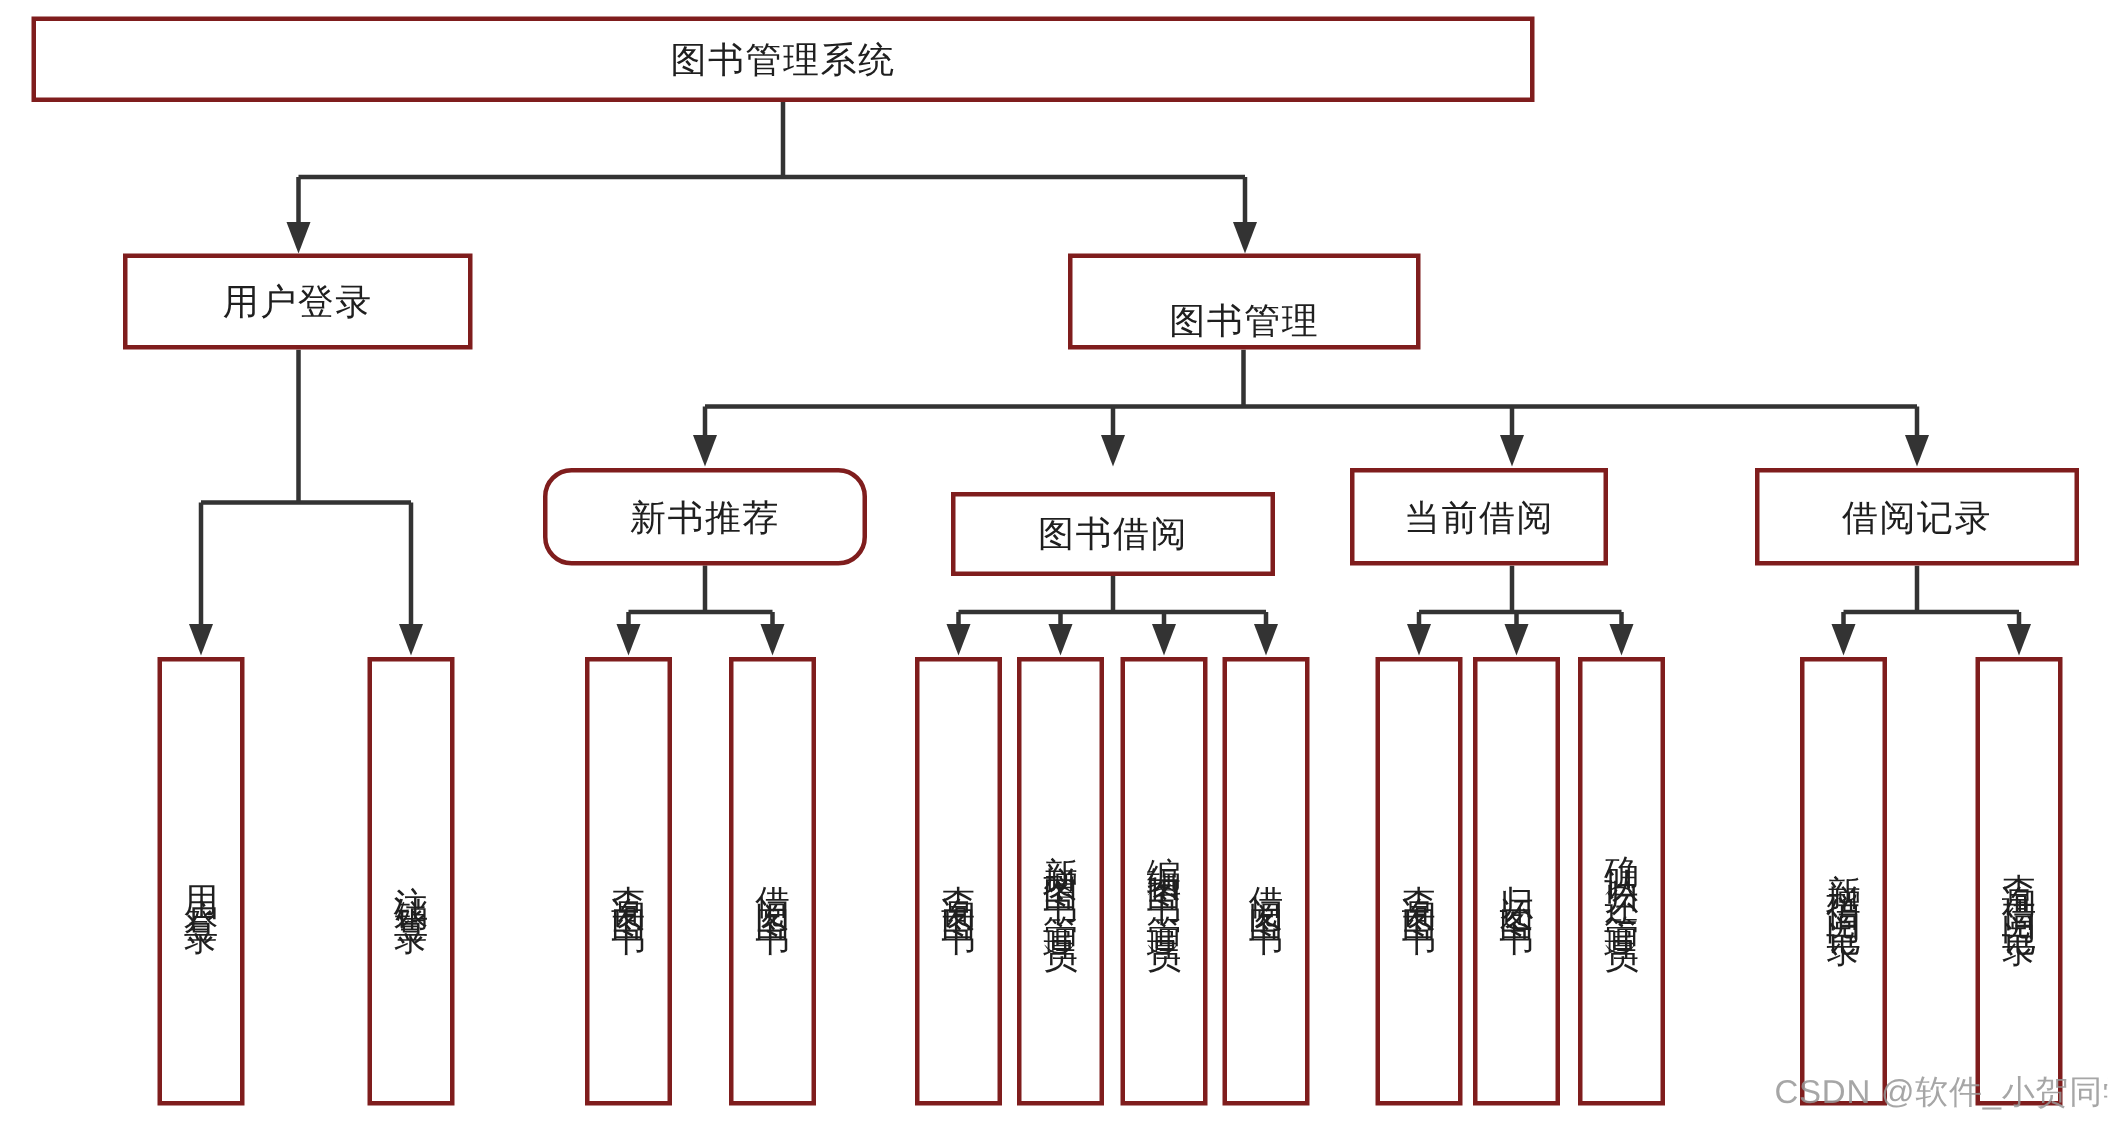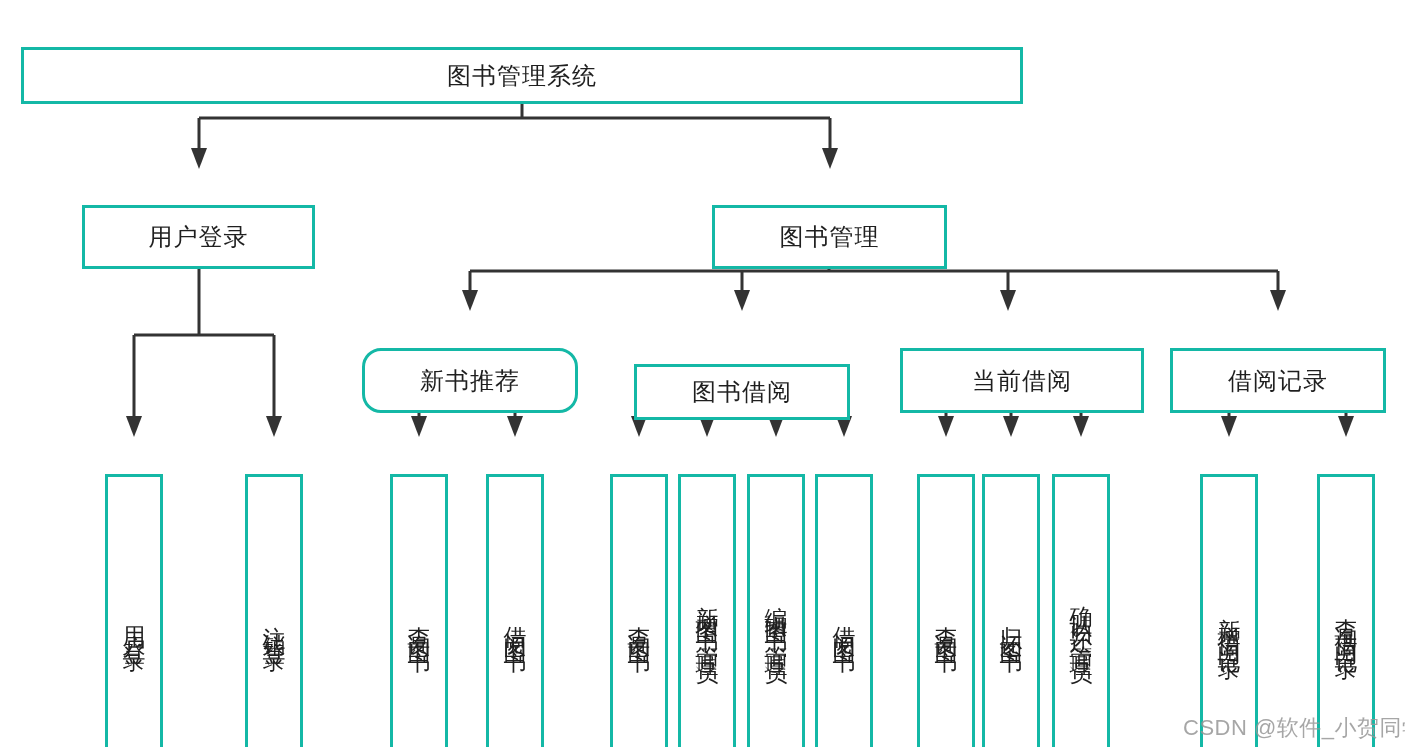--- a/index.html
+++ b/index.html
@@ -19,28 +19,27 @@
     position: absolute;
     left: 0;
     top: 0;
     width: 1405px;
     height: 747px;
     z-index: 1;
   }
   .node {
     position: absolute;
     box-sizing: border-box;
-    border: 3px solid #14b8a6;
+    border: 3px solid #7f1d1d;
     background: #ffffff;
     display: flex;
     align-items: center;
     justify-content: center;
     color: #1f1f1f;
     z-index: 2;
-    margin-top: 36px;
   }
   .node.h {
     font-size: 24px;
     letter-spacing: 1px;
     white-space: nowrap;
   }
   .node.v {
     font-size: 23px;
   }
   .node.v .vtext {
@@ -105,31 +104,31 @@
     </g>
   </svg>
 
   <div class="node h" style="left:21px; top:11px; width:1002px; height:57px;">
     <span>图书管理系统</span>
   </div>
 
   <div class="node h" style="left:82px; top:169px; width:233px; height:64px;">
     <span>用户登录</span>
   </div>
-  <div class="node h" style="left:712px; top:169px; width:235px; height:64px;">
+  <div class="node h" style="left:712px; top:169px; width:235px; height:64px;align-items:flex-end;">
     <span>图书管理</span>
   </div>
 
   <div class="node h" style="left:362px; top:312px; width:216px; height:65px;border-radius:19px;">
     <span>新书推荐</span>
   </div>
   <div class="node h" style="left:634px; top:328px; width:216px; height:56px;">
     <span>图书借阅</span>
   </div>
-  <div class="node h" style="left:900px; top:312px; width:244px; height:65px;">
+  <div class="node h" style="left:900px; top:312px; width:172px; height:65px;">
     <span>当前借阅</span>
   </div>
   <div class="node h" style="left:1170px; top:312px; width:216px; height:65px;">
     <span>借阅记录</span>
   </div>
 
   <div class="node v" style="left:105px; top:438px; width:58px; height:299px;">
     <span class="vtext">用户登录</span>
   </div>
   <div class="node v" style="left:245px; top:438px; width:58px; height:299px;">

